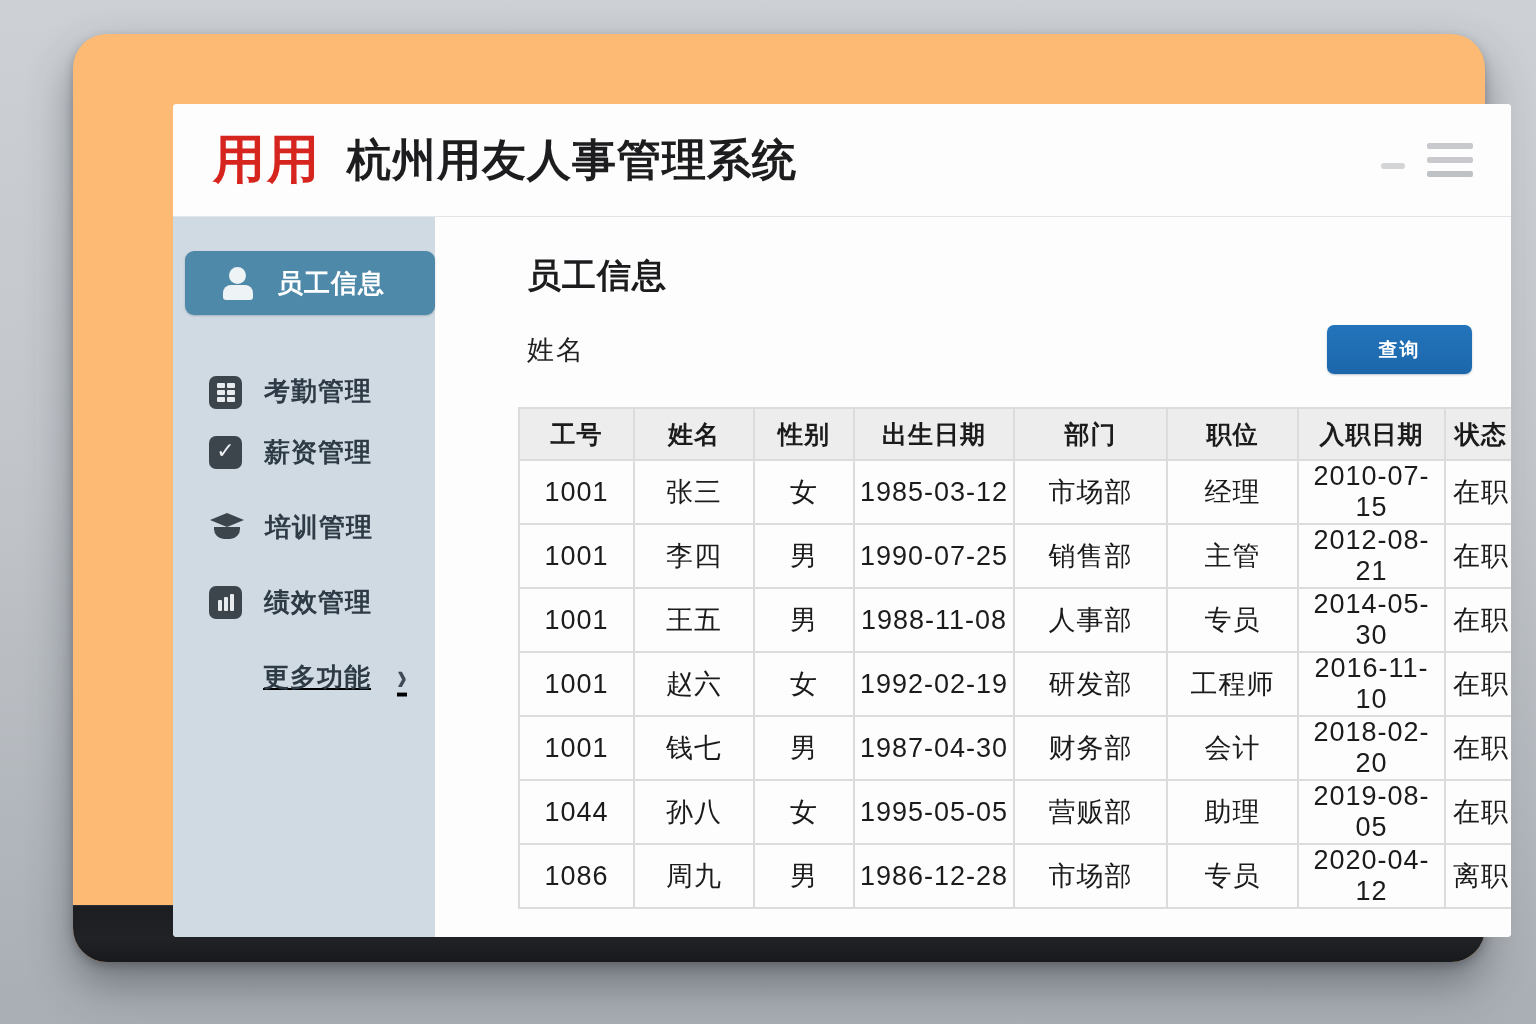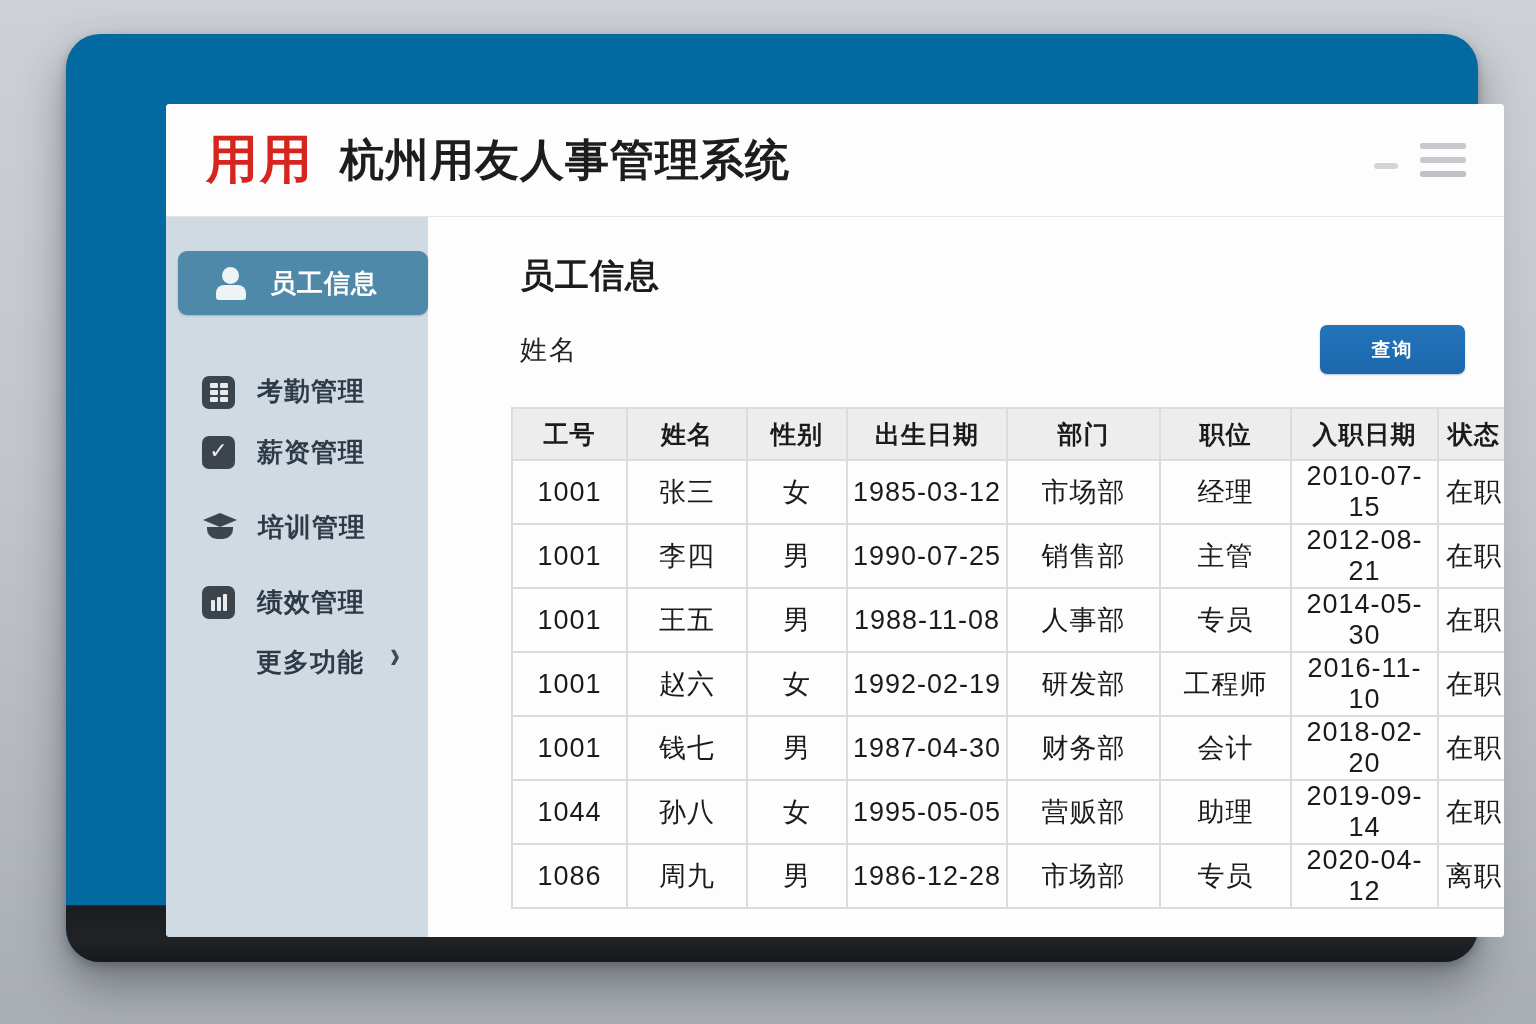--- a/index.html
+++ b/index.html
@@ -5,22 +5,22 @@
   * { margin: 0; padding: 0; box-sizing: border-box; }
   html, body { width: 1536px; height: 1024px; overflow: hidden; }
   body {
     font-family: "Liberation Sans", "DejaVu Sans", sans-serif;
     background: linear-gradient(180deg, #cdd1d6 0%, #c2c6cb 45%, #a9aeb4 100%);
     position: relative;
   }
 
   
   .device {
-    position: absolute; left: 66px; top: 34px; width: 1412px; height: 928px;
-    background: #0369a1; border-radius: 34px;
+    position: absolute; left: 73px; top: 34px; width: 1412px; height: 928px;
+    background: #fdba74; border-radius: 34px;
     box-shadow: 0 22px 45px rgba(40,44,50,0.45), 0 4px 10px rgba(40,44,50,0.3);
     padding-left: 36px;
   }
   .device-chin {
     position: absolute; left: 0; bottom: 0; width: 100%; height: 57px;
     background: linear-gradient(180deg, #1b1d20 0%, #202225 60%, #17191c 100%);
     border-radius: 0 0 34px 34px;
     border-top: 1px solid #2a2d31;
   }
 
@@ -80,21 +80,21 @@
   .layers-icon { width: 36px; height: 32px; position: relative; flex: 0 0 36px; }
   .layers-icon .cap { position: absolute; left: 1px; top: 2px; width: 34px; height: 14px; background: #3c444c; transform: skewX(0deg); clip-path: polygon(50% 0, 100% 50%, 50% 100%, 0 50%); }
   .layers-icon .base { position: absolute; left: 5px; top: 16px; width: 26px; height: 12px; background: #3c444c; border-radius: 0 0 10px 10px; }
   
   .bars-icon { display: flex; align-items: flex-end; gap: 2px; height: 17px; }
   .bars-icon i { display: block; width: 4px; background: #e8ebee; border-radius: 1px; }
   .bars-icon i:nth-child(1) { height: 11px; }
   .bars-icon i:nth-child(2) { height: 14px; }
   .bars-icon i:nth-child(3) { height: 17px; }
   
-  .side-more { height: 64px; display: flex; padding-left: 90px; cursor: pointer; margin-top: 2px; }
+  .side-more { height: 64px; display: flex; align-items: center; padding-left: 90px; cursor: pointer; margin-top: 2px; text-decoration: underline; }
   .side-more .side-label { margin-left: 0; }
   .chevron { font-size: 30px; color: #3f4c58; margin-left: 26px; font-weight: bold; line-height: 1; transform: scaleY(1.3); }
 
   
   .main { flex: 1; background: #fdfdfd; position: relative; padding: 36px 0 0 48px; }
   .page-title { font-size: 34px; font-weight: bold; color: #1c1c1e; letter-spacing: 1px; }
   .filter-row { margin-top: 26px; display: flex; align-items: center; position: relative; height: 49px; }
   .field-label { font-size: 27px; color: #222; margin-right: 28px; letter-spacing: 2px; }
   .search-input {
     width: 350px; height: 47px; border: 2px solid #d2d2d2; border-radius: 10px;
@@ -288,21 +288,21 @@
               <td>2018-02-20</td>
               <td>在职</td>
             </tr>
             <tr>
               <td>1044</td>
               <td>孙八</td>
               <td>女</td>
               <td>1995-05-05</td>
               <td>营贩部</td>
               <td>助理</td>
-              <td>2019-09-14</td>
+              <td>2019-08-05</td>
               <td>在职</td>
             </tr>
             <tr>
               <td>1086</td>
               <td>周九</td>
               <td>男</td>
               <td>1986-12-28</td>
               <td>市场部</td>
               <td>专员</td>
               <td>2020-04-12</td>

